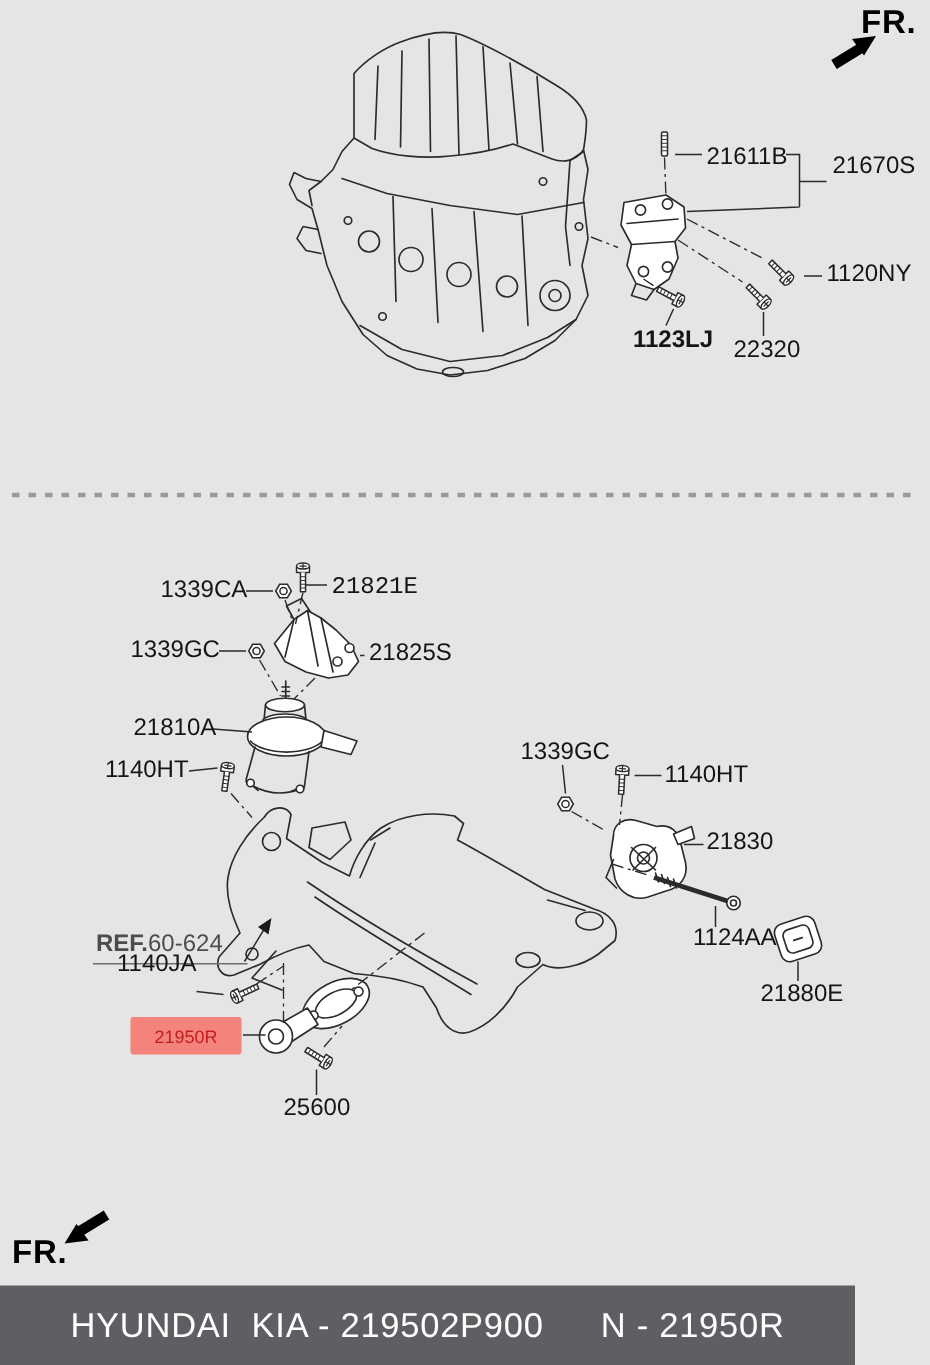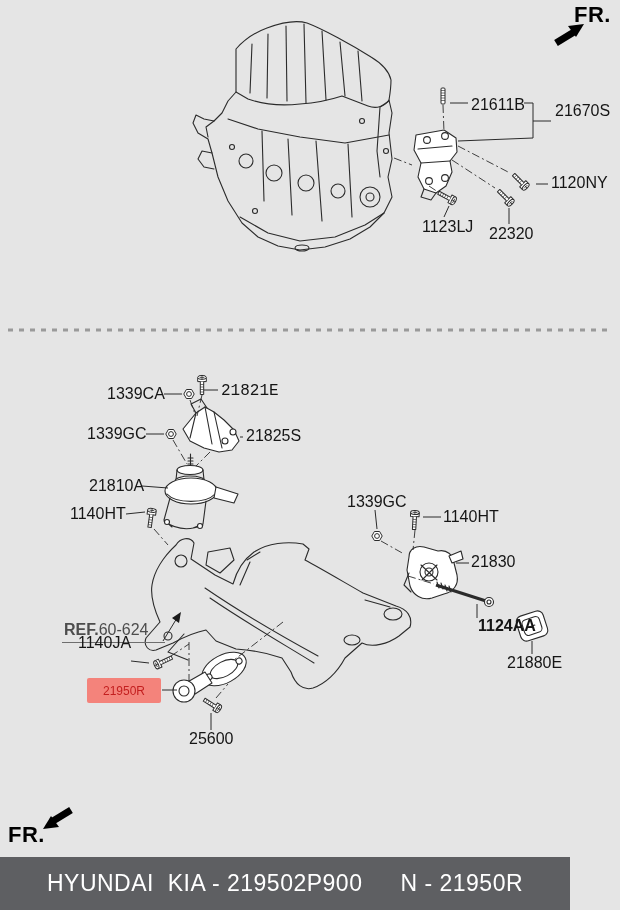--- a/index.html
+++ b/index.html
@@ -185,34 +185,34 @@
   <path class="dd" d="M283,622 L234,660 M171,656 L189,644 M216,698 L228,684 M189,642 V684"></path>
   <path class="ld" d="M131,661 L149,663 M211,713 V730 M162,690 L177,690"></path>
 </svg>
 
   <div class="fr" style="left:574px;top:4px;">FR.</div>
   <div class="fr" style="left:8px;top:824px;">FR.</div>
 
   <div class="lbl" style="left:471px;top:97px;">21611B</div>
   <div class="lbl" style="left:555px;top:103px;">21670S</div>
   <div class="lbl" style="left:551px;top:175px;">1120NY</div>
-  <div class="lbl" style="left:422px;top:219px;">1123LJ</div>
+  <div class="lbl" style="left:422px;top:219px;font-weight:bold;">1123LJ</div>
   <div class="lbl" style="left:489px;top:226px;">22320</div>
 
   <div class="lbl" style="left:107px;top:386px;">1339CA</div>
   <div class="lbl" style="left:221px;top:383px;font-family:Liberation Mono, monospace;">21821E</div>
   <div class="lbl" style="left:87px;top:426px;">1339GC</div>
   <div class="lbl" style="left:246px;top:428px;">21825S</div>
   <div class="lbl" style="left:89px;top:478px;">21810A</div>
   <div class="lbl" style="left:70px;top:506px;">1140HT</div>
 
   <div class="lbl" style="left:347px;top:494px;">1339GC</div>
   <div class="lbl" style="left:443px;top:509px;">1140HT</div>
   <div class="lbl" style="left:471px;top:554px;">21830</div>
-  <div class="lbl" style="left:478px;top:618px;font-weight:bold;">1124AA</div>
+  <div class="lbl" style="left:462px;top:618px;">1124AA</div>
   <div class="lbl" style="left:507px;top:655px;">21880E</div>
 
   <div class="refbox"><span class="b">REF.</span><span>60-624</span></div>
 
   <div class="lbl" style="left:78px;top:635px;">1140JA</div>
   <div class="hl">21950R</div>
   <div class="lbl" style="left:189px;top:731px;">25600</div>
 
   <div class="bar">
     <span>HYUNDAI  KIA - 219502P900</span>

